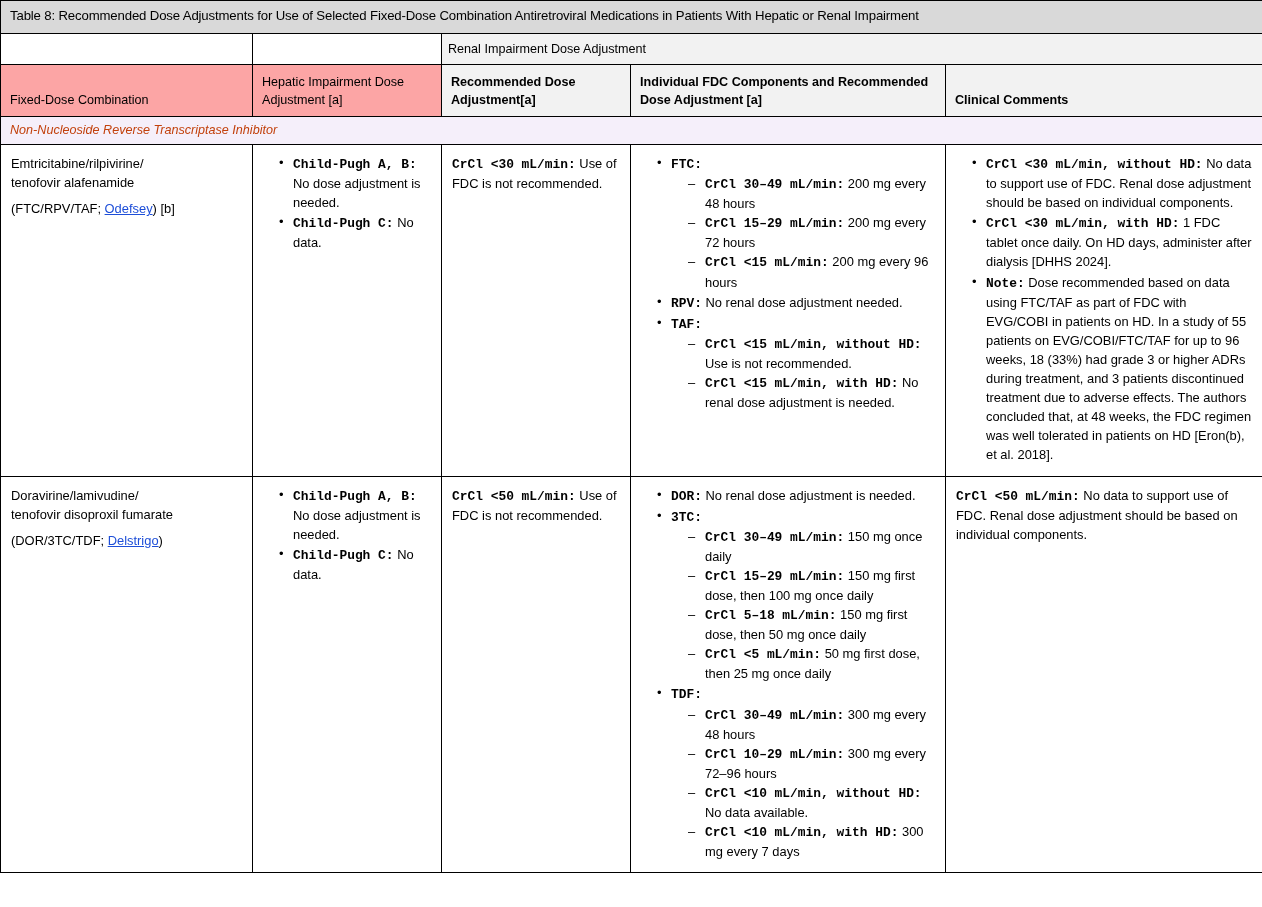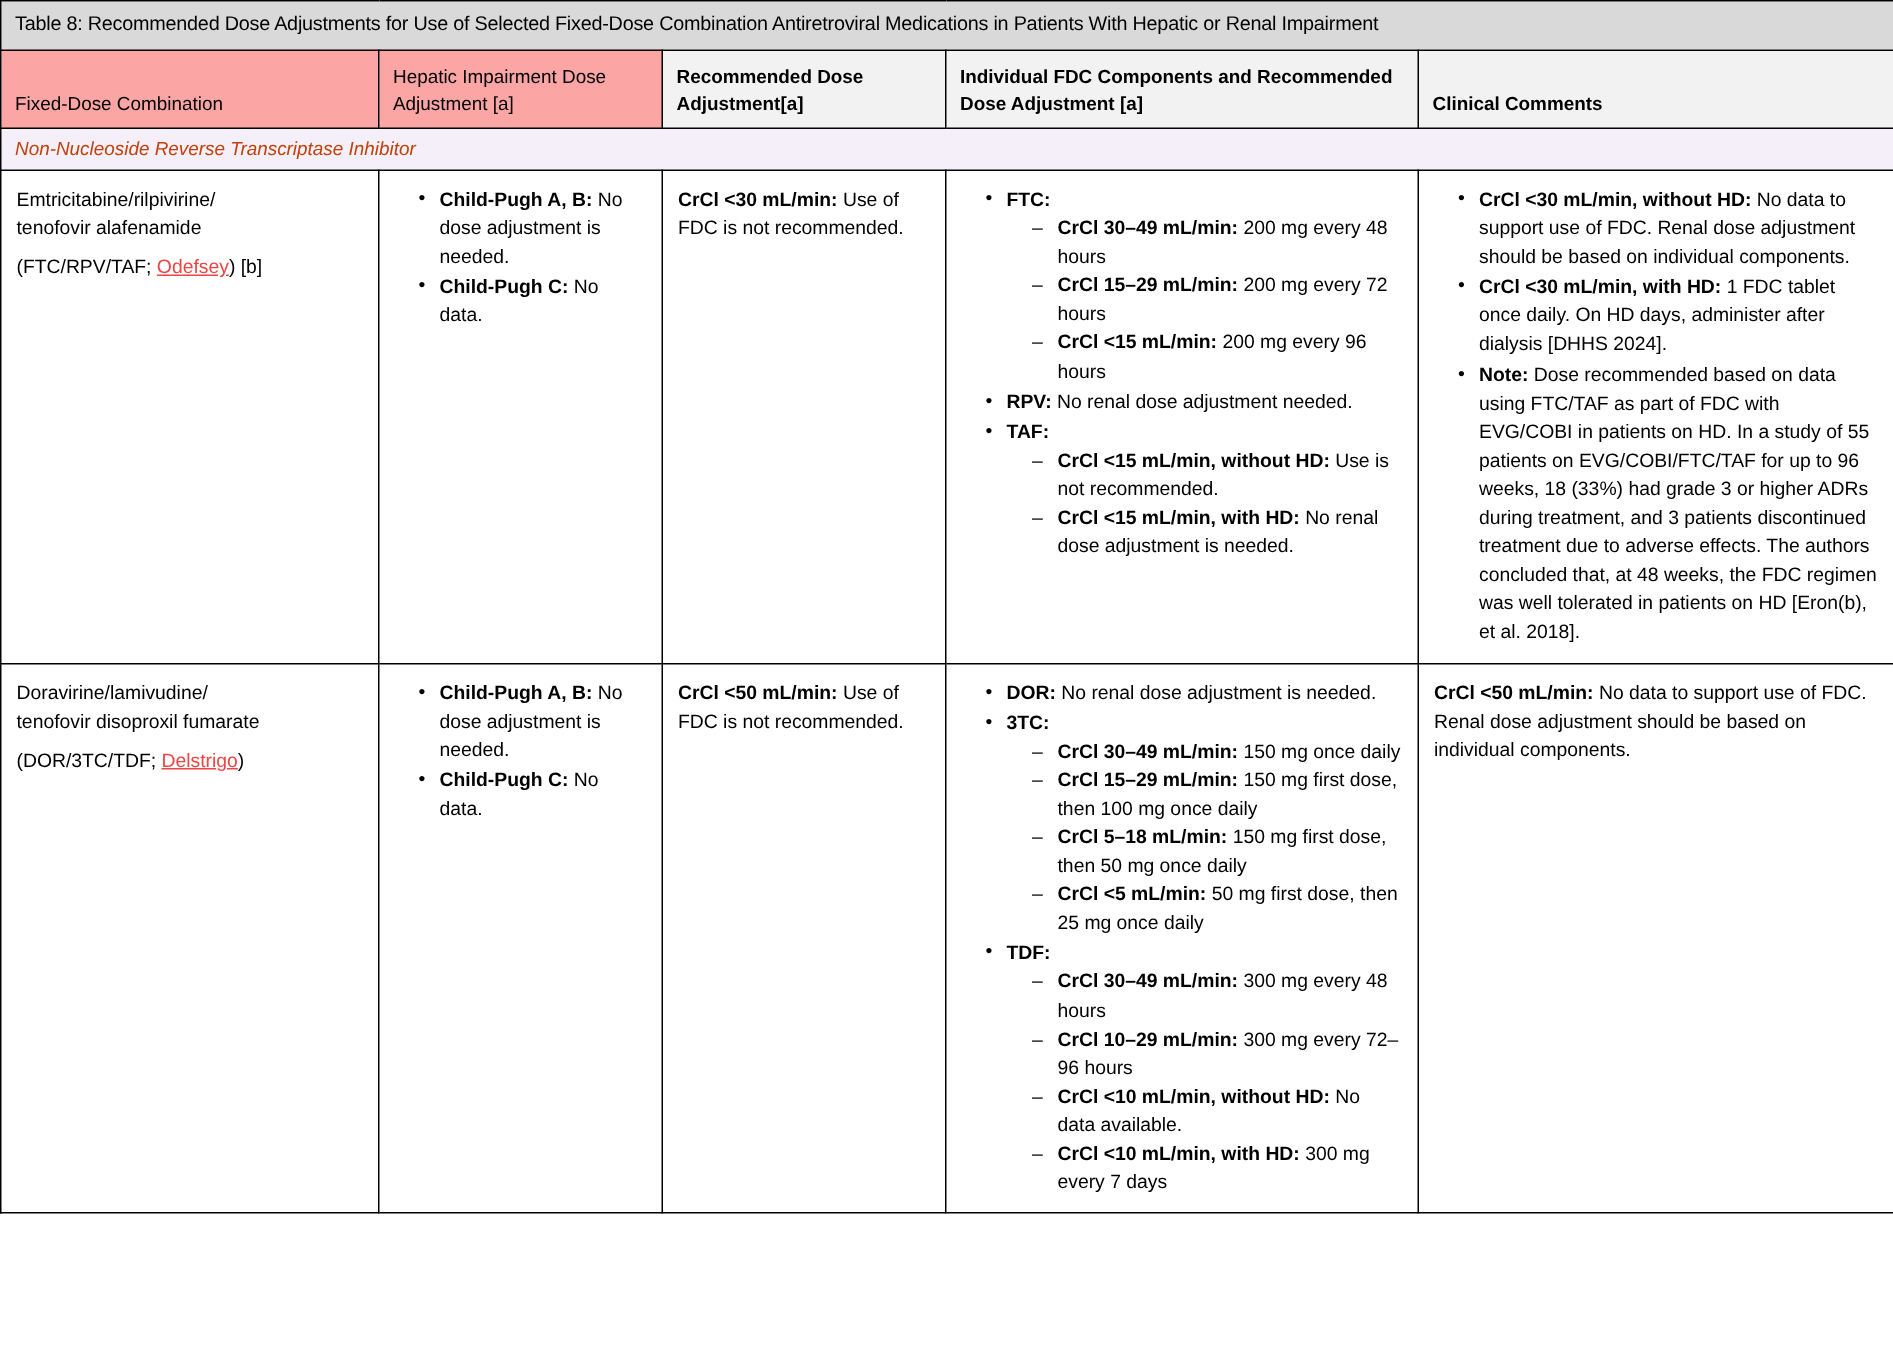--- a/index.html
+++ b/index.html
@@ -119,43 +119,48 @@
     padding-left: 17px;
     margin: 0;
   }
   ul.lvl2 > li::before {
     content: "\2013";
     position: absolute;
     left: 0; top: 0;
     font-size: 12.9px;
     line-height: 1.48;
   }
-  b, .b { font-weight: bold; }
+  b, .b { font-weight: bold; font-family: Liberation Mono, monospace; }
   a.doclink {
-    color: #ef4444;
+    color: #1d4ed8;
   }
 </style>
 </head>
 <body>
 
 <div class="page">
   <table class="doc-table">
     <colgroup>
       <col style="width:252px">
       <col style="width:189px">
       <col style="width:189px">
       <col style="width:315px">
       <col style="width:317px">
     </colgroup>
     <tbody>
 
       <tr>
         <td class="title-cell" colspan="5">Table 8: Recommended Dose Adjustments for Use of Selected Fixed-Dose Combination Antiretroviral Medications in Patients With Hepatic or Renal Impairment</td>
       </tr>
 
+      <tr>
+        <td class="band-blank" rowspan="1"></td>
+        <td class="band-blank" rowspan="1"></td>
+        <td class="band-cell" colspan="3">Renal Impairment Dose Adjustment</td>
+      </tr>
 
       <tr>
         <td class="hdr-cell bottomalign">Fixed-Dose Combination</td>
         <td class="hdr-cell bottomalign">Hepatic Impairment Dose Adjustment [a]</td>
         <td class="hdr-cell shade bottomalign">Recommended Dose Adjustment[a]</td>
         <td class="hdr-cell shade bottomalign">Individual FDC Components and Recommended Dose Adjustment [a]</td>
         <td class="hdr-cell shade bottomalign">Clinical Comments</td>
       </tr>
 
       <tr>

